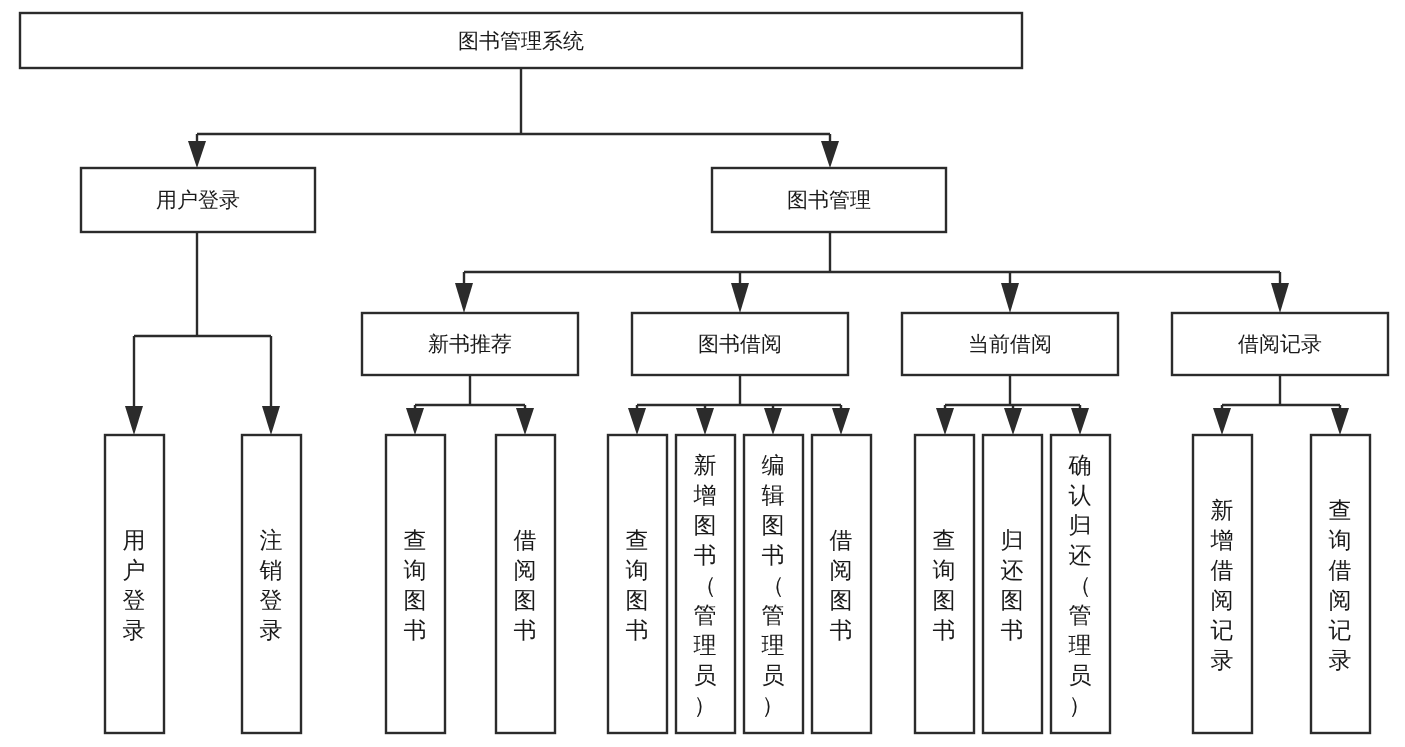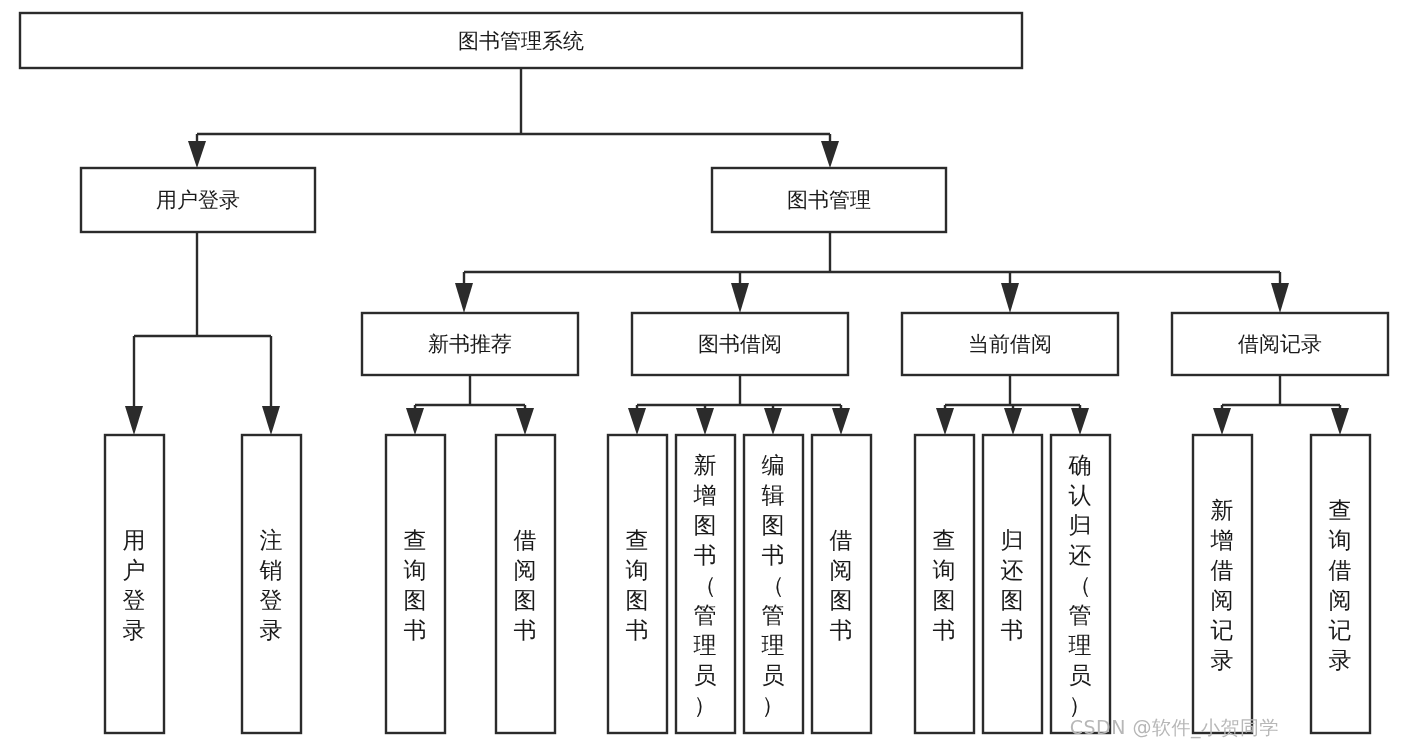--- a/index.html
+++ b/index.html
@@ -225,14 +225,13 @@
       <rect class="node-rect" x="1193" y="435" width="59" height="298"></rect>
       <text class="node-label-v" x="1222" y="518.4"><tspan x="1222" y="518.4">新</tspan><tspan x="1222" y="548.4">增</tspan><tspan x="1222" y="578.4">借</tspan><tspan x="1222" y="608.4">阅</tspan><tspan x="1222" y="638.4">记</tspan><tspan x="1222" y="668.4">录</tspan></text>
     </g>
     <g>
       <rect class="node-rect" x="1311" y="435" width="59" height="298"></rect>
       <text class="node-label-v" x="1340" y="518.4"><tspan x="1340" y="518.4">查</tspan><tspan x="1340" y="548.4">询</tspan><tspan x="1340" y="578.4">借</tspan><tspan x="1340" y="608.4">阅</tspan><tspan x="1340" y="638.4">记</tspan><tspan x="1340" y="668.4">录</tspan></text>
     </g>
 
   </svg>
 
-  <div class="watermark">CSDN @软件_小贺同学</div>
 </div>
 
 </body></html>

